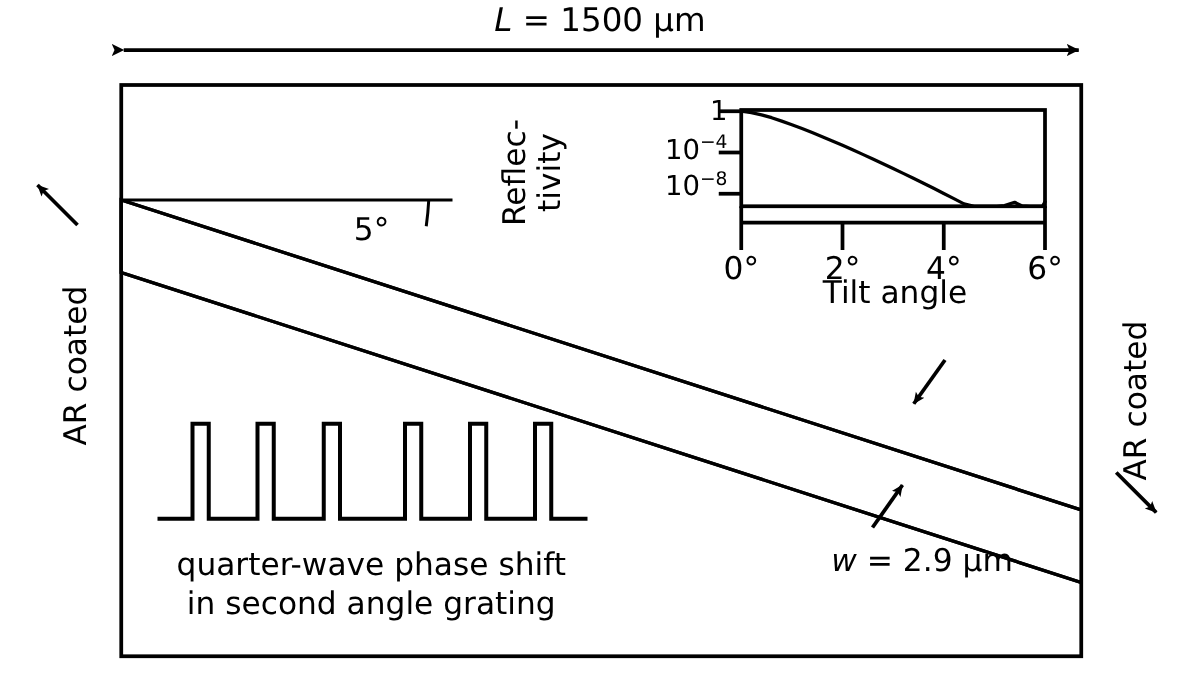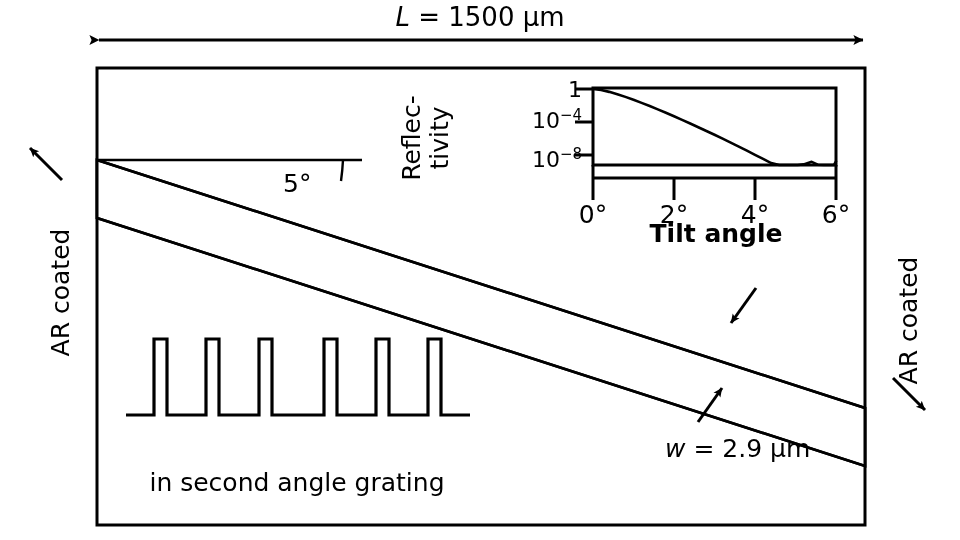--- a/index.html
+++ b/index.html
@@ -84,21 +84,20 @@
     white-space: normal;
     transform: rotate(-90deg);
     transform-origin: 60px 60px;
   }
   #inset-xlabel {
     left: 594px;
     top: 221px;
     width: 244px;
     text-align: center;
     font-size: 25px;
-    font-weight: bold;
   }
   .ytick {
     position: absolute;
     right: 0;
     font-size: 22px;
     text-align: right;
     white-space: nowrap;
   }
   #ytick-wrap {
     position: absolute;
@@ -233,36 +232,36 @@
     </g>
   </svg>
 
   <div class="txt" id="length-label"><span class="ital">L</span><span> = </span><span>1500</span><span> µm</span></div>
 
   <div class="txt" id="angle-label">5°</div>
 
   <div class="txt" id="width-label"><span class="ital">w</span><span> = </span><span>2.9</span><span> µm</span></div>
 
   <div class="txt" id="shift-caption">
-    <br>
+    <span>quarter-wave phase shift</span><br>
     <span>in second angle grating</span>
   </div>
 
   <div class="txt" id="ar-left">AR coated</div>
   <div class="txt" id="ar-right">AR coated</div>
 
   <div class="txt" id="inset-ylabel">
     <span>Reflec-</span><br>
     <span>tivity</span>
   </div>
 
   <div id="ytick-wrap">
     <div class="ytick" style="top:77px"><span>1</span><sup></sup></div>
     <div class="ytick" style="top:108px"><span>10</span><sup>−4</sup></div>
-    <div class="ytick" style="top:147px"><span>10</span><sup>−8</sup></div>
+    <div class="ytick" style="top:137px"><span>10</span><sup>−8</sup></div>
   </div>
 
   <div class="txt xtick" style="left:563px; top:202px">0°</div>
   <div class="txt xtick" style="left:644px; top:202px">2°</div>
   <div class="txt xtick" style="left:725px; top:202px">4°</div>
   <div class="txt xtick" style="left:806px; top:202px">6°</div>
 
   <div class="txt" id="inset-xlabel">Tilt angle</div>
 
 </div>

